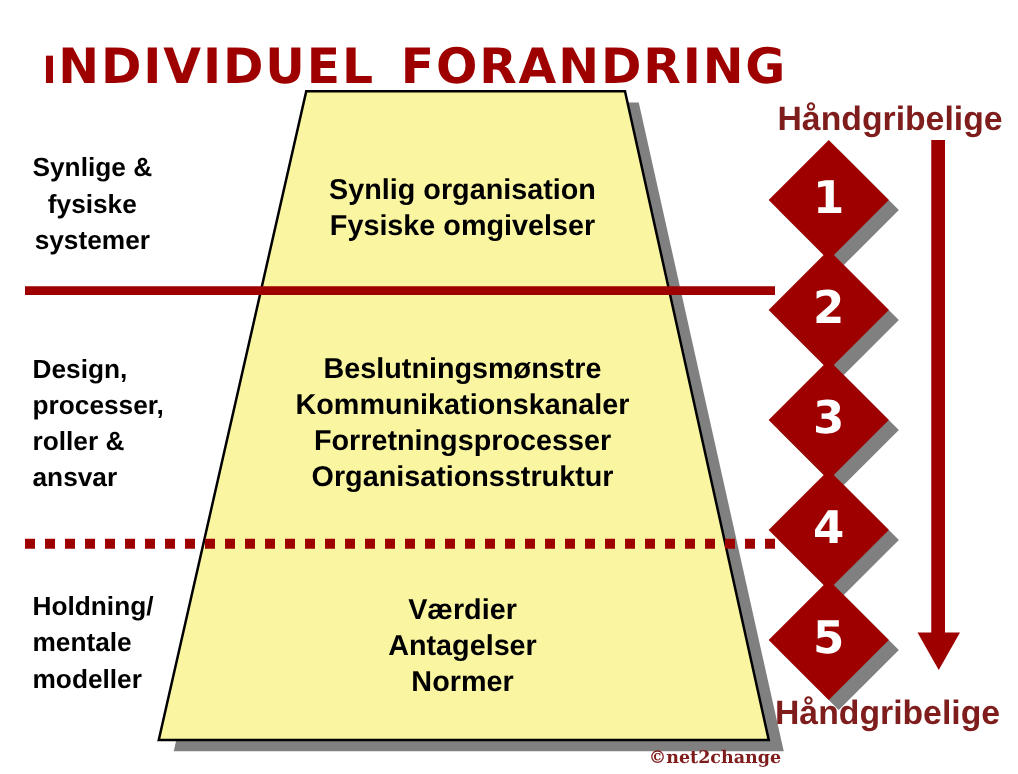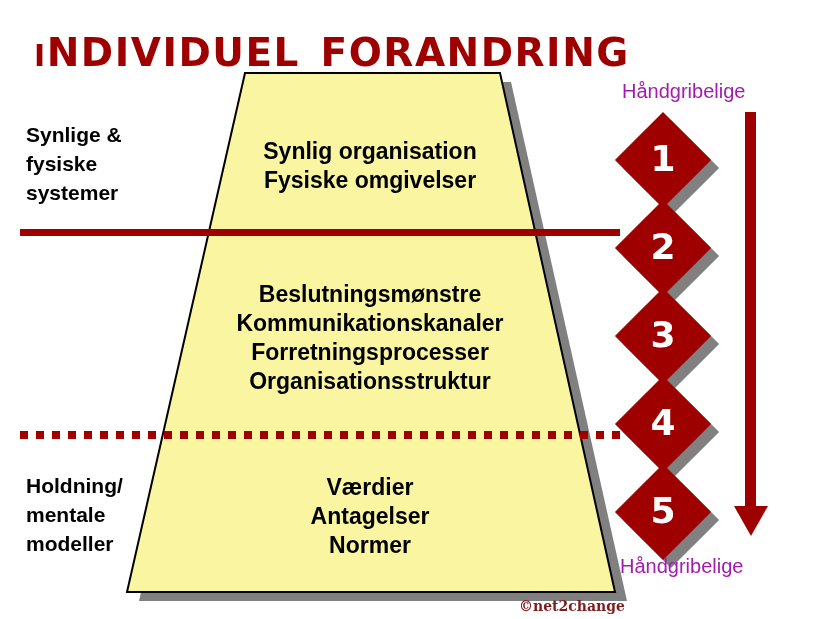--- a/index.html
+++ b/index.html
@@ -47,21 +47,21 @@
   .left-label {
     position: absolute;
     color: #000000;
     font-family: "Liberation Sans", sans-serif;
     font-weight: bold;
     font-size: 21px;
     line-height: 29px;
     white-space: pre-line;
     text-align: left;
   }
-  #left-label-0 { left: 26px; top: 120px; }
+  #left-label-0 { left: 26px; top: 120px; text-align: center; }
   #left-label-1 { left: 26px; top: 281px; }
   #left-label-2 { left: 26px; top: 471px; }
 
   
   .trap-text {
     position: absolute;
     color: #000000;
     font-family: "Liberation Sans", sans-serif;
     font-weight: bold;
     font-size: 23px;
@@ -127,24 +127,24 @@
     font-weight: bold;
     font-size: 36px;
     line-height: 1;
     padding-bottom: 2px;
     box-sizing: border-box;
   }
 
   
   .edge-label {
     position: absolute;
-    color: #a21caf;
-    font-family: "Liberation Sans", sans-serif;
-    font-weight: normal;
-    font-size: 20px;
+    color: #7f1d1d;
+    font-family: "Liberation Sans", sans-serif;
+    font-weight: bold;
+    font-size: 27px;
     white-space: nowrap;
   }
   #label-top { left: 622px; top: 80px; }
   #label-bottom { left: 620px; top: 555px; }
 
   
   #arrow-shaft {
     position: absolute;
     left: 745px;
     top: 112px;
@@ -183,20 +183,24 @@
   <div id="title">Individuel forandring</div>
 
   <svg class="trap-shadow" viewBox="0 0 814 619" width="814" height="619">
     <polygon points="256,82 511,82 627,601 139,601" fill="#808080"></polygon>
     <polygon points="245,73 500,73 615,592 127,592" fill="#FAF5A0" stroke="#000000" stroke-width="2"></polygon>
   </svg>
 
   <div class="left-label" id="left-label-0">Synlige &amp;
 fysiske
 systemer</div>
+  <div class="left-label" id="left-label-1">Design,
+processer,
+roller &amp;
+ansvar</div>
   <div class="left-label" id="left-label-2">Holdning/
 mentale
 modeller</div>
 
   <div class="trap-text" id="trap-text-0">Synlig organisation
 Fysiske omgivelser</div>
   <div class="trap-text" id="trap-text-2">Værdier
 Antagelser
 Normer</div>
   <div class="trap-text" id="trap-text-1">Beslutningsmønstre

